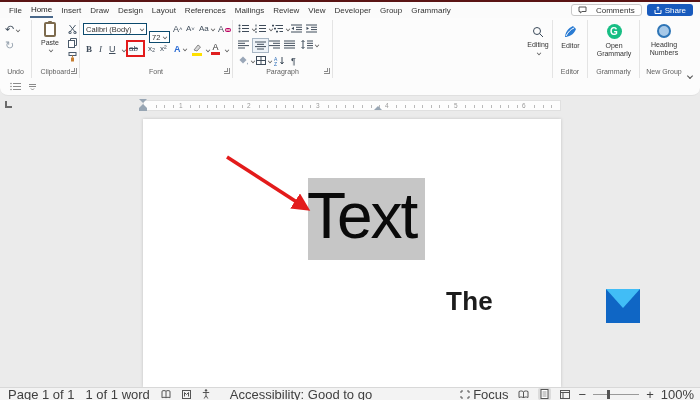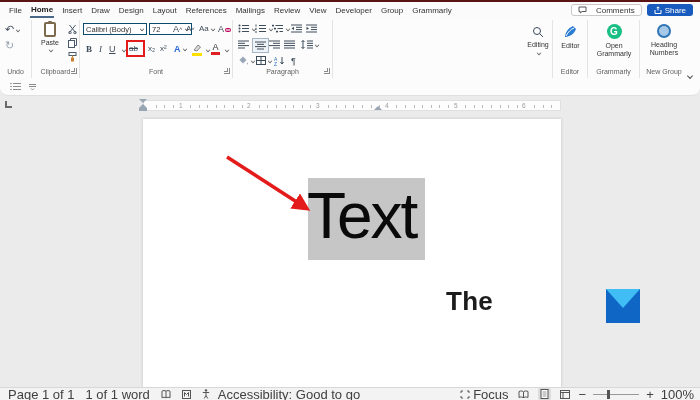--- a/index.html
+++ b/index.html
@@ -3,21 +3,21 @@
 <meta charset="utf-8">
 <style>
   *{margin:0;padding:0;box-sizing:border-box}
   html,body{width:700px;height:400px}
   body{position:relative;overflow:hidden;background:#ebebeb;font-family:"Liberation Sans",sans-serif;color:#333}
   .abs{position:absolute}
   
   #topline{left:0;top:0;width:700px;height:2px;background:#5a1414}
   #menubar{left:0;top:2px;width:700px;height:16px;background:#fbfbfb;display:flex;align-items:center;padding-left:8px;gap:7px;font-size:8px;color:#333}
   .mtab{padding:2px 1px;cursor:default;white-space:nowrap}
-  .mtab.active{border-bottom:2px solid #49688a;font-weight:bold;color:#222}
+  .mtab.active{border-bottom:2px solid #49688a;font-weight:normal;color:#222}
   #mb-right{margin-left:auto;display:flex;align-items:center;gap:5px;padding-right:7px}
   #comments-btn{display:flex;align-items:center;gap:9px;border:1px solid #c9c9c9;border-radius:3px;background:#fff;height:12px;padding:0 6px;font-size:8px}
   #share-btn{display:flex;align-items:center;gap:3px;border-radius:3px;background:#185abd;color:#fff;height:12px;padding:0 7px;font-size:8px}
   
   #ribbon{left:0;top:18px;width:700px;height:78px;background:#fcfcfc;border-bottom:1px solid #e0e0e0;border-radius:0 0 8px 8px}
   .rgroup{position:absolute;top:2px;height:58px;border-right:1px solid #e4e4e4}
   .glabel{position:absolute;top:48px;left:0;right:0;text-align:center;font-size:7px;color:#5f5f5f;white-space:nowrap}
   .dlg{position:absolute;top:48px;right:2px;width:6px;height:6px;border-right:1px solid #8a8a8a;border-bottom:1px solid #8a8a8a}
   .dlg:before{content:"";position:absolute;right:1px;bottom:1px;width:3px;height:3px;border-right:1px solid #8a8a8a;border-bottom:1px solid #8a8a8a}
   .car{display:inline-block;width:4px;height:4px;border-right:1px solid #5a5a5a;border-bottom:1px solid #5a5a5a;transform:rotate(45deg) scale(.8);margin-left:2px;flex:none}
@@ -133,21 +133,21 @@
     </div>
     <div class="glabel">Clipboard</div>
     <span class="dlg"></span>
   </div>
 
   <div class="rgroup" style="left:80px;width:153px">
     <div class="abs combo" style="left:3px;top:3px;width:64px">
       <span>Calibri (Body)</span>
         <span class="car"></span>
     </div>
-    <div class="abs combo" style="left:69px;top:3px;width:43px">
+    <div class="abs combo" style="left:69px;top:11px;width:21px">
       <span>72</span>
         <span class="car"></span>
     </div>
     <div class="abs ricon" style="left:93px;top:4px">
         <span>A</span>
         <span style="font-size:6px;vertical-align:super">˄</span>
       </div>
     <div class="abs ricon" style="left:106px;top:4px;font-size:8px">
         <span>A</span>
         <span style="font-size:6px">˅</span>
@@ -403,21 +403,21 @@
     <span>Page 1 of 1</span>
     <span>1 of 1 word</span>
     <svg width="10" height="9">
         <path d="M5 1.2C4 .4 2 .4 1 1.2v6.6c1-.7 3-.7 4 0 1-.7 3-.7 4 0V1.2C8 .4 6 .4 5 1.2z" fill="none" stroke="#555"></path>
         <path d="M5 1.2v6.6" stroke="#555"></path>
       </svg>
     <svg width="9" height="9">
         <rect x="0.5" y="0.5" width="8" height="8" fill="none" stroke="#555"></rect>
         <path d="M2.5 6.5v-4l2 2 2-2v4" fill="none" stroke="#555"></path>
       </svg>
-    <span style="display:flex;align-items:center;gap:8px">
+    <span style="display:flex;align-items:center;gap:20px">
       <svg width="8" height="10">
           <circle cx="4" cy="1.4" r="1.2" fill="#555"></circle>
           <path d="M.8 3.5h6.4M4 3.5v3M4 6.5L2.2 9.5M4 6.5l1.8 3" stroke="#555" fill="none"></path>
         </svg>
       <span>Accessibility: Good to go</span>
     </span>
   </div>
   <div id="sb-right">
     <span style="display:flex;align-items:center;gap:3px">
       <svg width="10" height="9">

